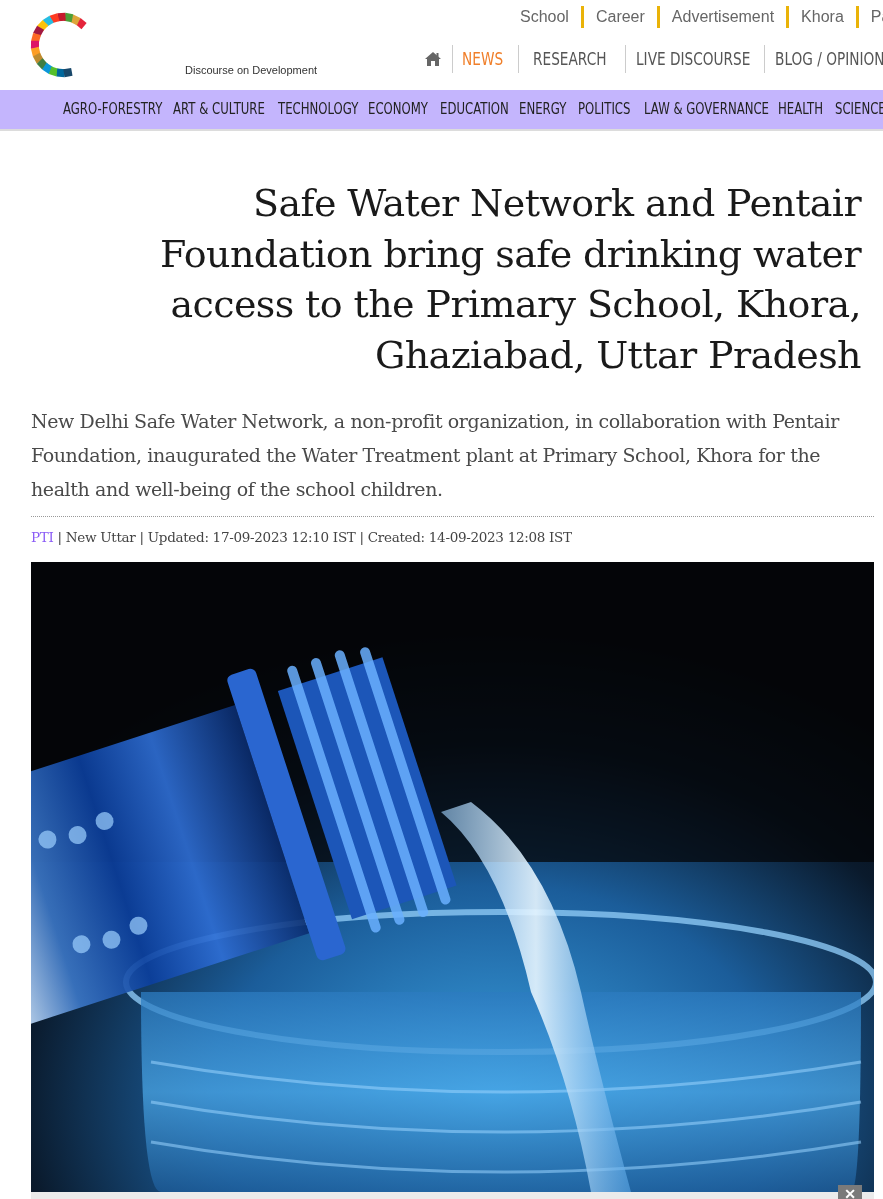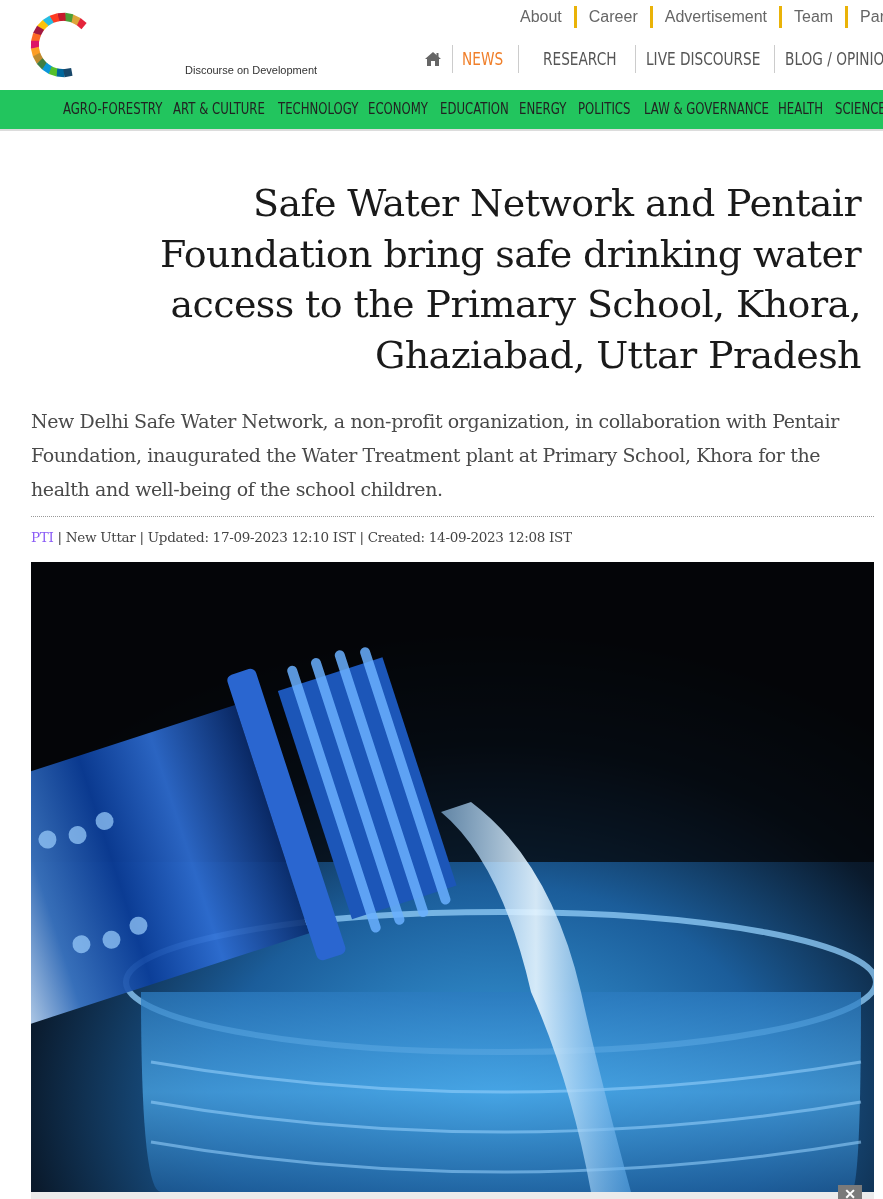--- a/index.html
+++ b/index.html
@@ -18,21 +18,21 @@
   .topbar a:first-child { border-left: none; }
 
   .mainnav { position: absolute; top: 44px; left: 420px; height: 30px; display: flex; align-items: center; white-space: nowrap; }
   .mainnav .wrap { display: inline-flex; align-items: center; border-left: 1px solid #ccc; height: 28px; }
   .mainnav .wrap:first-child { border-left: none; }
   .mainnav .lbl { font-family: "DejaVu Sans", sans-serif; font-size: 18px; color: #555; display: inline-block; transform: scaleX(0.76); line-height: 28px; }
   .mainnav .news { color: #f07f2a; }
   .home-icon { width: 18px; height: 16px; margin: 0 10px 0 4px; }
 
   
-  .catbar { position: absolute; left: 0; top: 90px; width: 883px; height: 41px; background: #22c55e; border-bottom: 2px solid #dcdcdc; }
+  .catbar { position: absolute; left: 0; top: 90px; width: 883px; height: 41px; background: #c4b5fd; border-bottom: 2px solid #dcdcdc; }
   .catbar .items { position: absolute; left: 63px; top: 0; height: 39px; display: flex; align-items: center; white-space: nowrap; }
   .catbar .cat { font-family: "DejaVu Sans", sans-serif; font-size: 15px; color: #222; display: inline-block; margin-right: 0; line-height: 39px; }
   .catbar .cat span { display: inline-block; transform: scaleX(0.78); transform-origin: left center; }
 
   
   .title { position: absolute; left: 31px; top: 178px; width: 830px; font-family: "DejaVu Serif", serif; font-size: 38px; line-height: 50.5px; color: #1a1a1a; font-weight: normal; letter-spacing: -0.6px; text-align: right; }
   .summary { position: absolute; left: 31px; top: 404px; width: 845px; font-family: "DejaVu Serif", serif; font-size: 19px; line-height: 34px; color: #4a4a4a; letter-spacing: -0.4px; }
   .divider { position: absolute; left: 31px; top: 516px; width: 843px; border-top: 1px dotted #999; }
   .meta { position: absolute; left: 31px; top: 529px; font-family: "DejaVu Serif", serif; font-size: 13.5px; color: #444; letter-spacing: -0.3px; white-space: nowrap; }
   .meta .source { color: #8b5cf6; }
@@ -66,38 +66,38 @@
           <rect x="13.7" y="52.4" width="8" height="8" fill="#0a97d9" transform="rotate(-146.9 17.7 56.4)"></rect>
           <rect x="20.0" y="55.5" width="8" height="8" fill="#56c02b" transform="rotate(-161.3 24.0 59.5)"></rect>
           <rect x="26.9" y="56.9" width="8" height="8" fill="#00689d" transform="rotate(-175.6 30.9 60.9)"></rect>
           <rect x="33.9" y="56.6" width="8" height="8" fill="#19486a" transform="rotate(-190.0 37.9 60.6)"></rect>
         </g>
     </svg>
     <div class="logo-tag">Discourse on Development</div>
   </div>
 
   <nav class="topbar">
-    <a>About</a>
+    <a>School</a>
     <a>Career</a>
     <a>Advertisement</a>
-    <a>Team</a>
+    <a>Khora</a>
     <a>Partne</a>
   </nav>
 
   <nav class="mainnav">
     <span class="wrap">
       <svg class="home-icon" viewBox="0 0 18 16">
         <path d="M9 1 L1 8 L3 8 L3 15 L7 15 L7 10 L11 10 L11 15 L15 15 L15 8 L17 8 Z" fill="#666"></path>
         <rect x="12.5" y="2" width="2" height="4" fill="#666"></rect>
       </svg>
     </span>
     <span class="wrap" style="padding:0 6px 0 9px;">
         <span class="lbl news" style="width:50px;transform-origin:left center;">NEWS</span>
       </span>
-    <span class="wrap" style="padding:0 6px 0 24px;">
+    <span class="wrap" style="padding:0 6px 0 14px;">
         <span class="lbl" style="width:86px;transform-origin:left center;">RESEARCH</span>
       </span>
     <span class="wrap" style="padding:0 6px 0 10px;">
         <span class="lbl" style="width:122px;transform-origin:left center;">LIVE DISCOURSE</span>
       </span>
     <span class="wrap" style="padding:0 6px 0 10px;">
         <span class="lbl" style="width:122px;transform-origin:left center;">BLOG / OPINION</span>
       </span>
 
   </nav>

